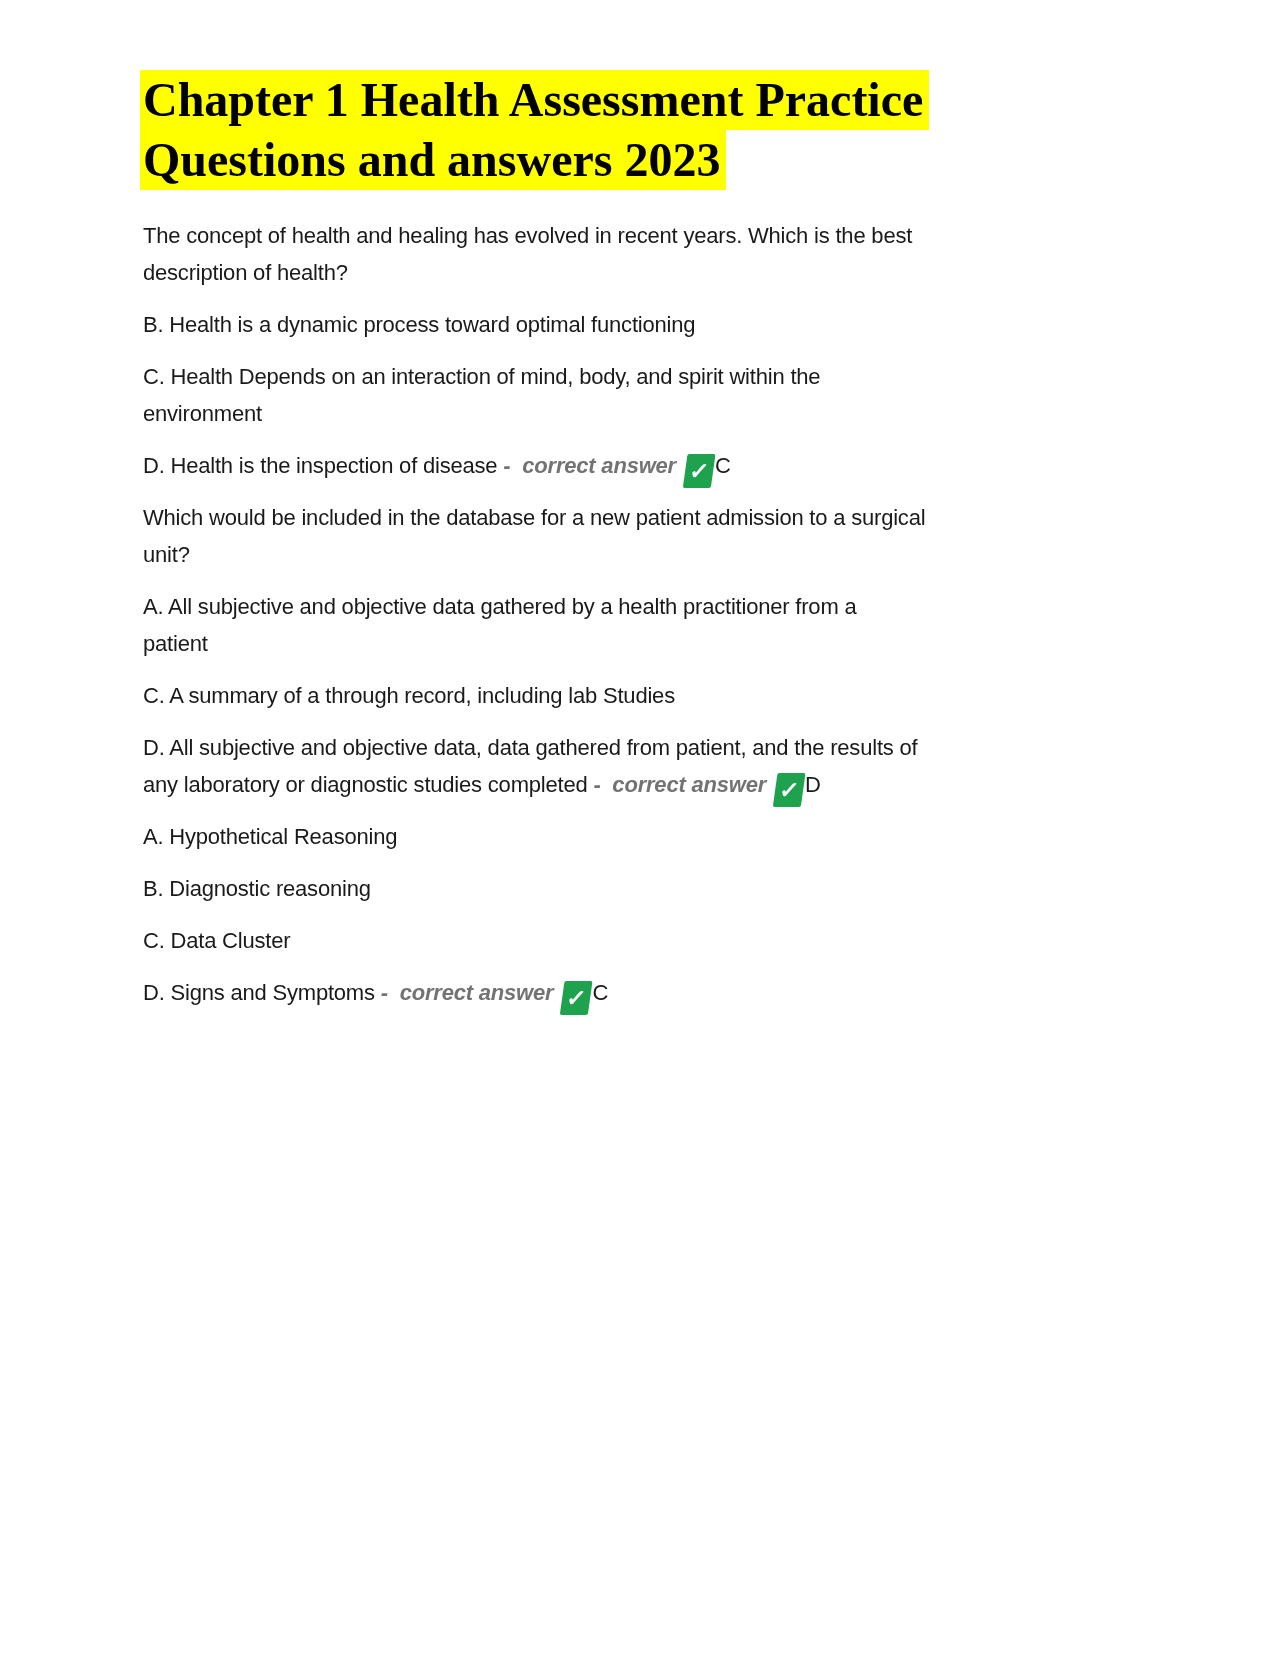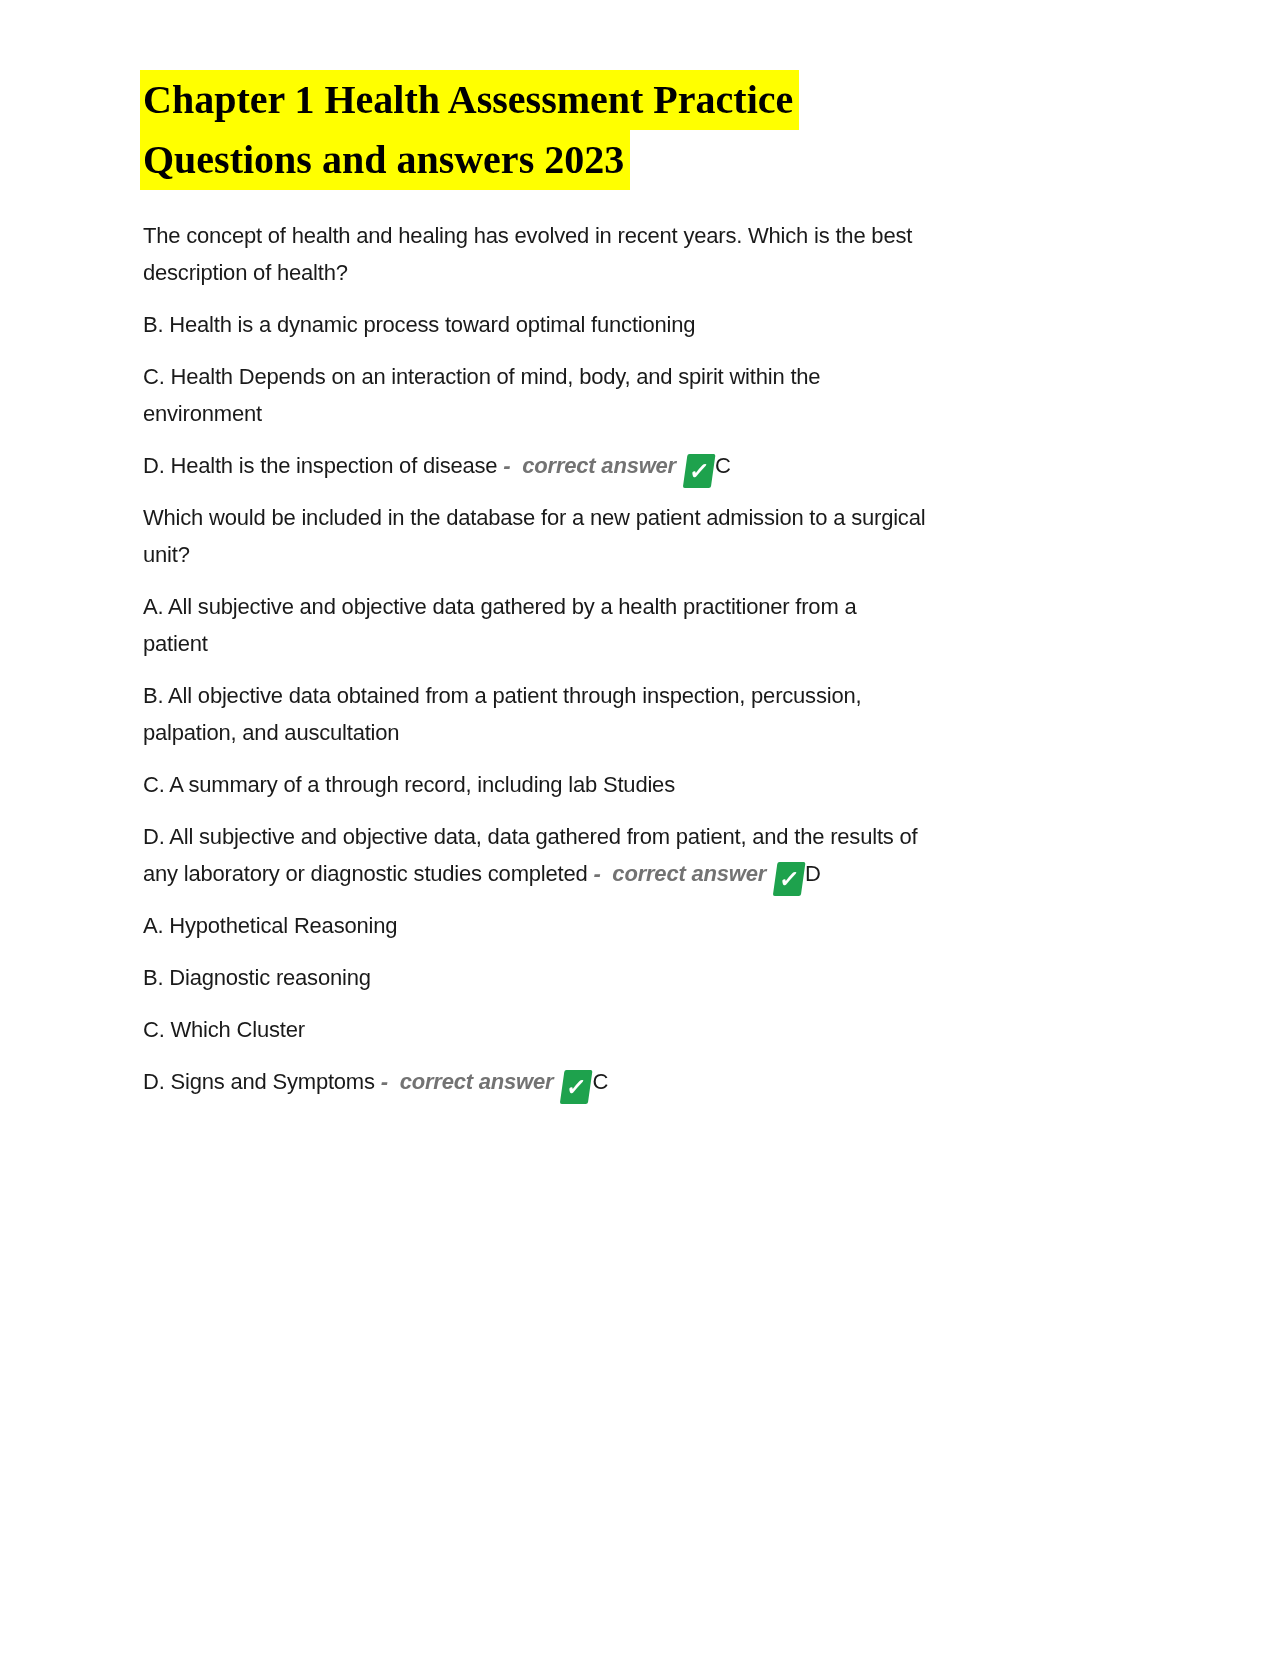--- a/index.html
+++ b/index.html
@@ -16,21 +16,21 @@
   }
   .page {
     position: absolute;
     left: 143px;
     top: 70px;
     width: 1010px;
   }
   .doc-title {
     font-family: "Liberation Serif", serif;
     font-weight: bold;
-    font-size: 40px;
+    font-size: 48px;
     line-height: 57px;
     color: #000000;
     margin: 0 0 27px 0;
   }
   .title-line {
     display: inline-block;
     background: #ffff00;
     padding: 1px 6px 2px 3px;
     margin-left: -3px;
   }
@@ -87,27 +87,25 @@
     <p class="para">C. Health Depends on an interaction of mind, body, and spirit within the
 environment</p>
     <p class="para"><span>D. Health is the inspection of disease </span><span class="answer-marker">-  correct answer</span><span class="check-box">✓</span><span class="answer-letter">C</span></p>
   </div>
 
   <div class="question-block qa-text">
     <p class="para">Which would be included in the database for a new patient admission to a surgical
 unit?</p>
     <p class="para">A. All subjective and objective data gathered by a health practitioner from a
 patient</p>
-    <p class="para">B. All objective data obtained from a patient through inspection, percussion,
-palpation, and auscultation</p>
     <p class="para">C. A summary of a through record, including lab Studies</p>
     <p class="para"><span>D. All subjective and objective data, data gathered from patient, and the results of
 any laboratory or diagnostic studies completed </span><span class="answer-marker">-  correct answer</span><span class="check-box">✓</span><span class="answer-letter">D</span></p>
   </div>
 
   <div class="question-block qa-text">
     <p class="para">A. Hypothetical Reasoning</p>
     <p class="para">B. Diagnostic reasoning</p>
-    <p class="para">C. Which Cluster</p>
+    <p class="para">C. Data Cluster</p>
     <p class="para"><span>D. Signs and Symptoms </span><span class="answer-marker">-  correct answer</span><span class="check-box">✓</span><span class="answer-letter">C</span></p>
   </div>
 
 </div>
 
 </body></html>

